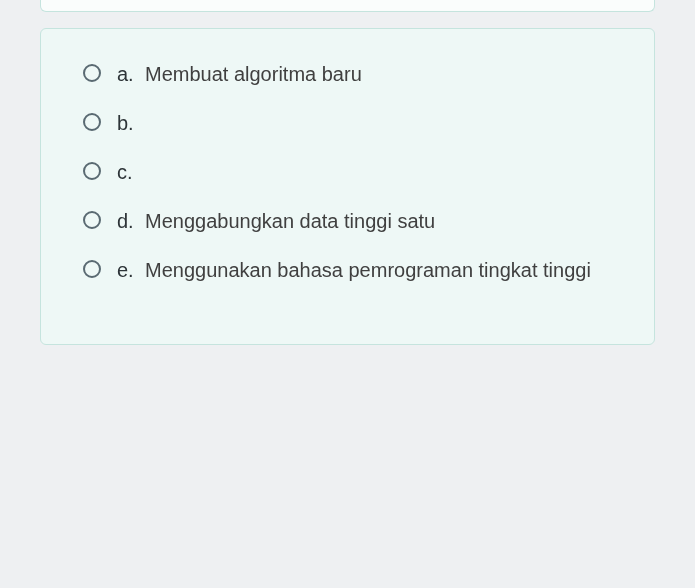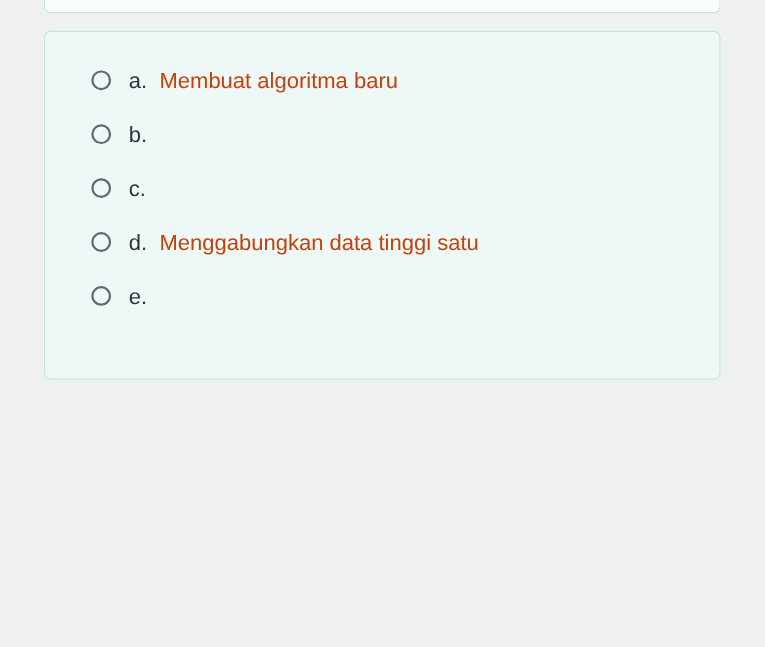--- a/index.html
+++ b/index.html
@@ -59,21 +59,21 @@
   .option-letter {
     flex: 0 0 auto;
     width: 28px;
     font-size: 20px;
     color: #2d3438;
     line-height: 1.55;
   }
   .option-text {
     flex: 1 1 auto;
     font-size: 20px;
-    color: #c2410c;
+    color: #404040;
     line-height: 1.55;
   }
 </style>
 </head>
 <body>
 
 <div class="prev-card"></div>
 
 <div class="card">
 
@@ -97,16 +97,17 @@
 
     <div class="option-row">
       <div class="radio"></div>
       <div class="option-letter">d.</div>
       <div class="option-text">Menggabungkan data tinggi satu</div>
     </div>
 
     <div class="option-row">
       <div class="radio"></div>
       <div class="option-letter">e.</div>
+      <div class="option-text">Menggunakan bahasa pemrograman tingkat tinggi</div>
     </div>
 
   </div>
 </div>
 
 </body></html>

